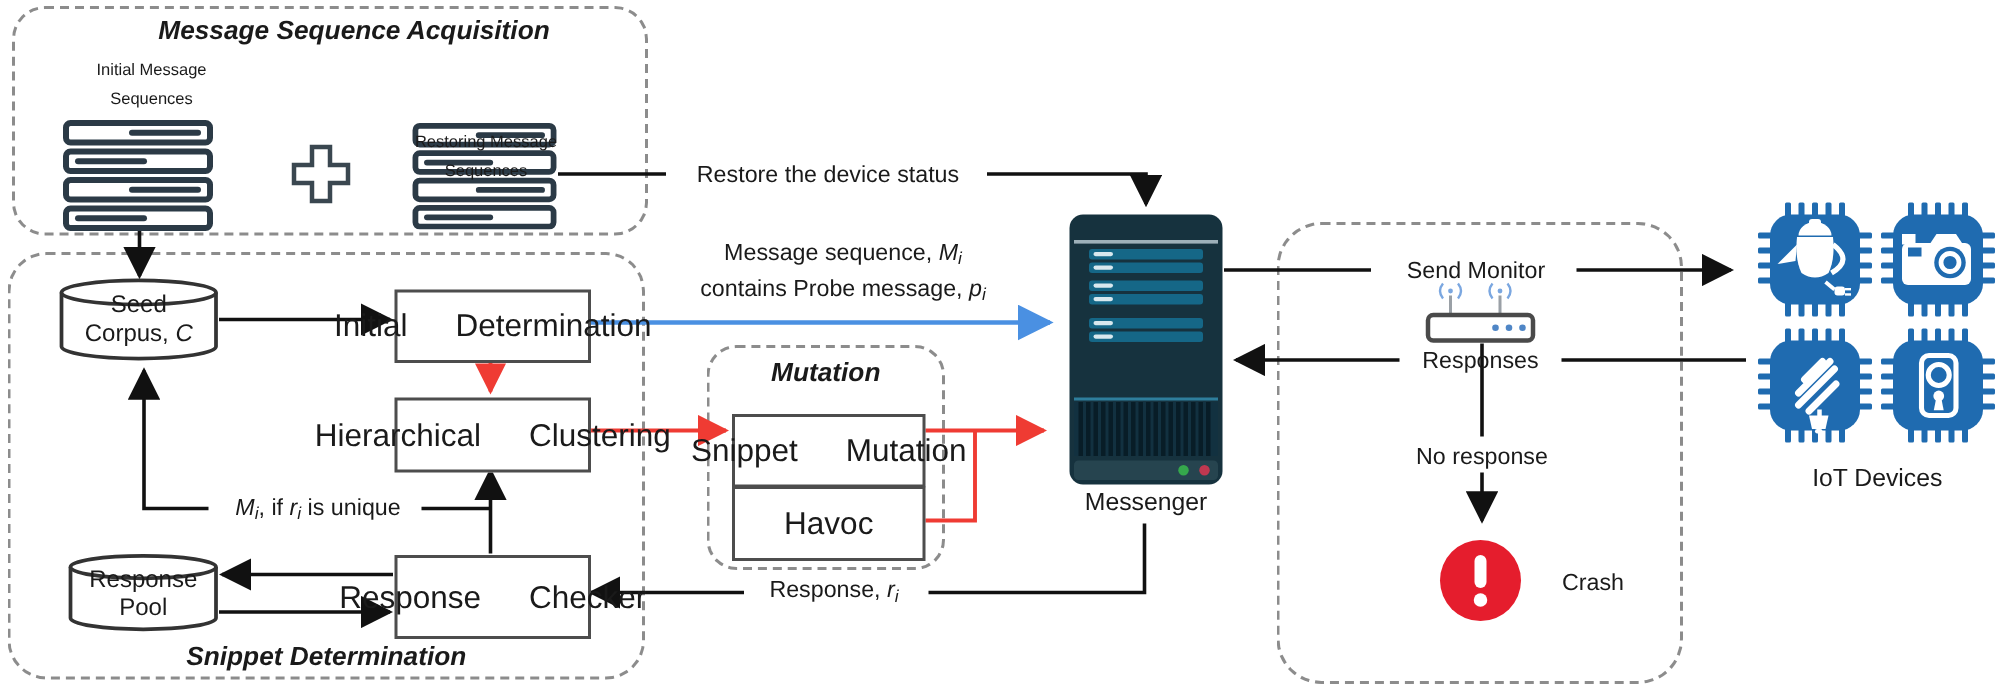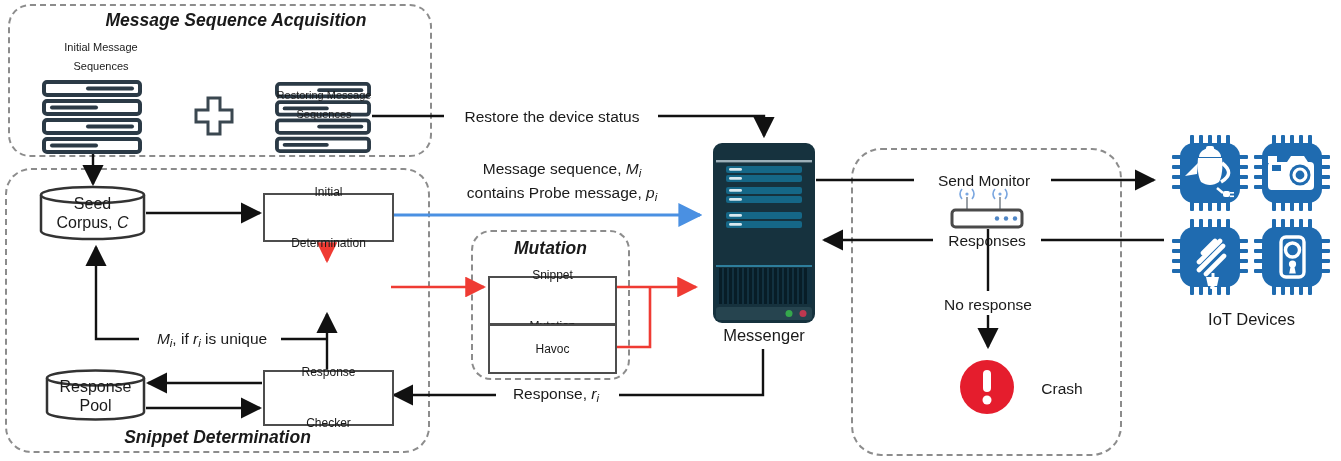--- a/index.html
+++ b/index.html
@@ -1,20 +1,20 @@
 <!DOCTYPE html>
 <html><head>
 <meta charset="utf-8">
 <style>
   html,body{margin:0;padding:0;background:#fff;}
   body{font-family:"Liberation Sans", sans-serif;color:#1a1a1a;}
   .canvas{position:relative;width:1341px;height:461px;background:#ffffff;overflow:hidden;}
   .dashed-box{position:absolute;border:2px dashed #8c8c8c;border-radius:26px;z-index:1;}
-  .box{position:absolute;border:2px solid #4d4d4d;background:#fff;display:flex;flex-direction:column;
-       align-items:center;justify-content:center;font-size:12px;line-height:19px;text-align:center;z-index:3;gap:32px;}
+  .box{position:absolute;border:2px solid #4d4d4d;background:#fff;display:flex;flex-direction:row;
+       align-items:center;justify-content:center;font-size:21px;line-height:19px;text-align:center;z-index:3;gap:32px;}
   .section-title{position:absolute;font-weight:bold;font-style:italic;font-size:17.5px;text-align:center;z-index:4;}
   .label{position:absolute;font-size:15.5px;line-height:19px;text-align:center;z-index:4;white-space:nowrap;}
   .label.small{font-size:11px;}
   .var{font-style:italic;}
   .sub{font-style:italic;font-size:11.5px;vertical-align:-3px;}
   .cyl-text{position:absolute;font-size:16px;line-height:19px;text-align:center;z-index:4;}
   svg.overlay{position:absolute;left:0;top:0;z-index:2;}
   svg.icon{position:absolute;z-index:3;}
 </style>
 </head>
@@ -88,20 +88,24 @@
     <ellipse cx="50.5" cy="9" rx="48.5" ry="7.5" fill="#fff" stroke="#333" stroke-width="2.5"></ellipse>
   </svg>
   <div class="cyl-text" style="left:45px;top:377px;width:101px;">
     <span>Response</span><br>
     <span>Pool</span>
   </div>
 
   <div class="box" style="left:263px;top:193px;width:127px;height:45px;">
     <span>Initial</span>
     <span>Determination</span>
+  </div>
+  <div class="box" style="left:263px;top:265px;width:127px;height:46px;">
+    <span>Hierarchical</span>
+    <span>Clustering</span>
   </div>
   <div class="box" style="left:263px;top:370px;width:127px;height:52px;">
     <span>Response</span>
     <span>Checker</span>
   </div>
   <div class="box" style="left:488px;top:276px;width:125px;height:45px;">
     <span>Snippet</span>
     <span>Mutation</span>
   </div>
   <div class="box" style="left:488px;top:324px;width:125px;height:46px;justify-content:center;">

